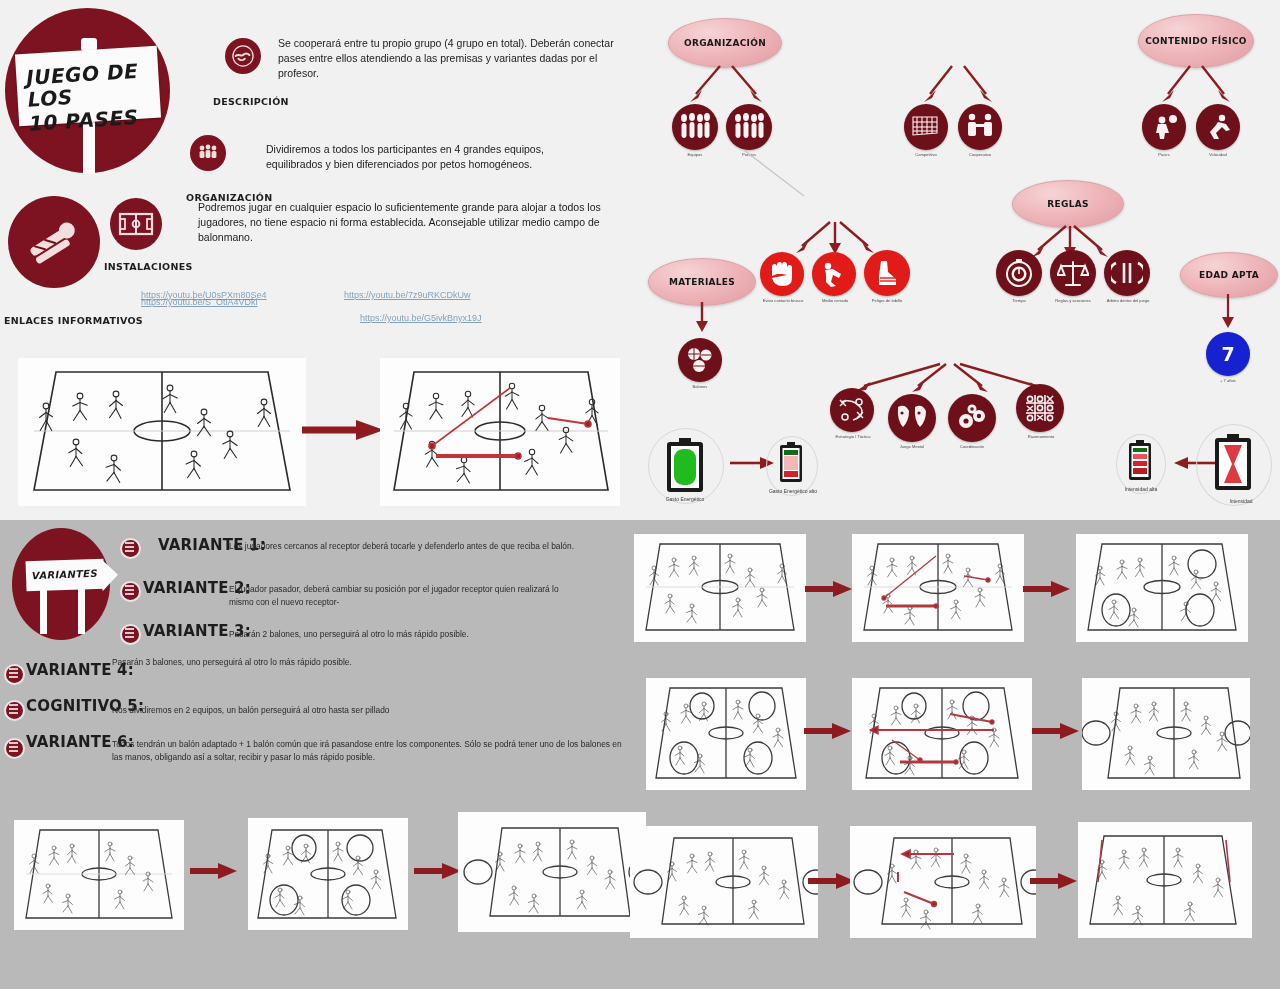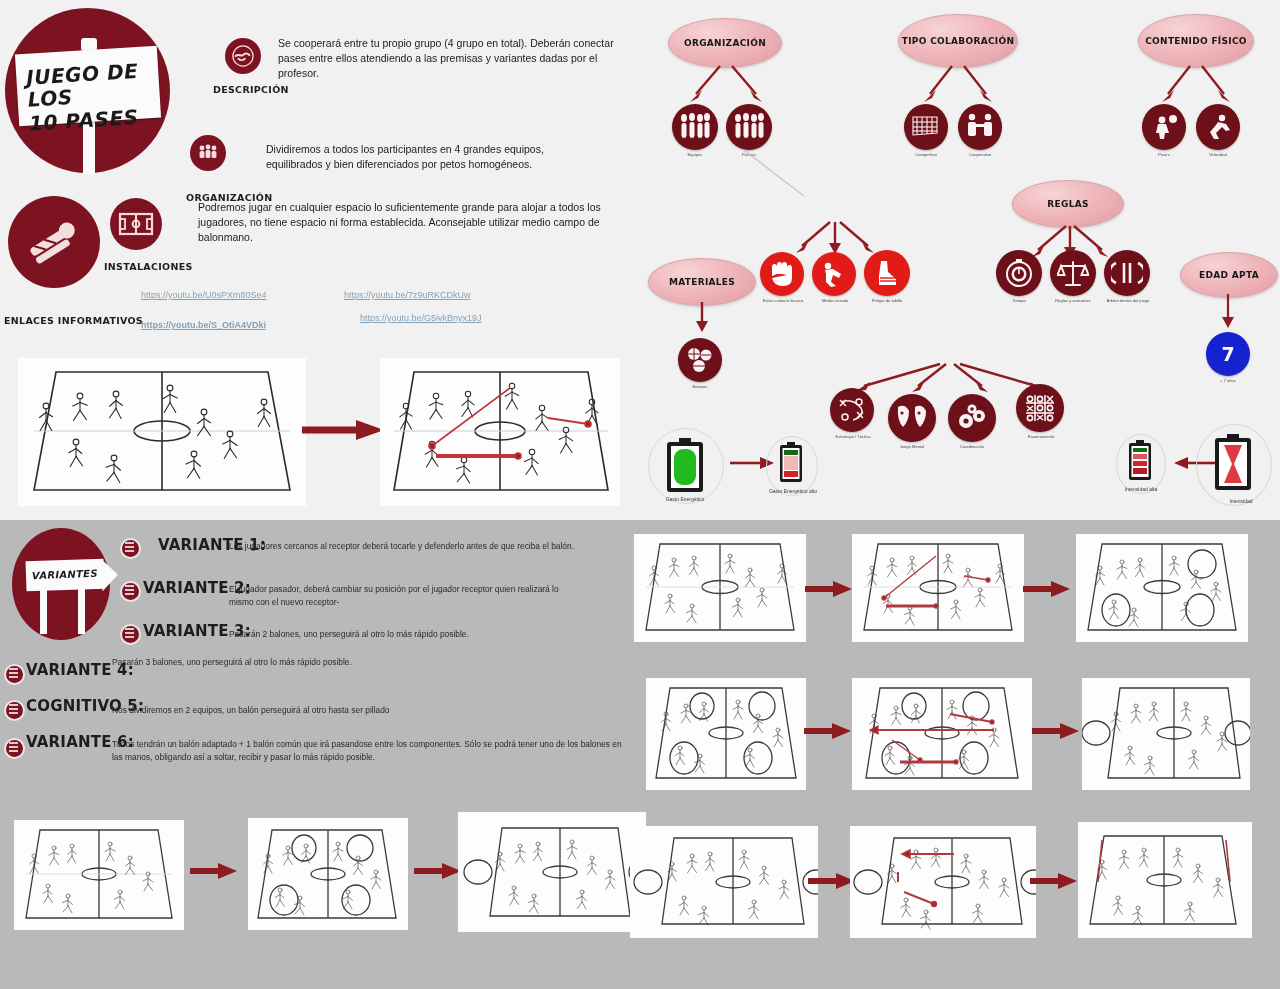--- a/index.html
+++ b/index.html
@@ -150,21 +150,21 @@
   </div>
 
   <div class="icon-circ" style="left:225px;top:38px;width:36px;height:36px;">
     <svg width="22" height="22" viewBox="0 0 24 24">
       <circle cx="12" cy="12" r="11" fill="none" stroke="#f3dede" stroke-width="1.4"></circle>
       <path d="M4 12c3-3 6 1 8-1s4-3 7 0" fill="none" stroke="#f3dede" stroke-width="2.2" stroke-linecap="round"></path>
       <path d="M7 15c2 2 5 2 7 0" fill="none" stroke="#f3dede" stroke-width="2" stroke-linecap="round"></path>
     </svg>
   </div>
   <div class="body-text" style="left:278px;top:36px;width:340px;">Se cooperará entre tu propio grupo (4 grupo en total). Deberán conectar pases entre ellos atendiendo a las premisas y variantes dadas por el profesor.</div>
-  <div class="sec-label" style="left:213px;top:84px;">DESCRIPCIÓN</div>
+  <div class="sec-label" style="left:213px;top:96px;">DESCRIPCIÓN</div>
 
   <div class="icon-circ" style="left:190px;top:135px;width:36px;height:36px;">
     <svg width="24" height="24" viewBox="0 0 24 24">
       <g fill="#f3dede">
         <circle cx="6" cy="7" r="2.4"></circle>
           <rect x="3.6" y="10" width="4.8" height="7" rx="1.6"></rect>
         <circle cx="12" cy="6" r="2.4"></circle>
           <rect x="9.6" y="9" width="4.8" height="8" rx="1.6"></rect>
         <circle cx="18" cy="7" r="2.4"></circle>
           <rect x="15.6" y="10" width="4.8" height="7" rx="1.6"></rect>
@@ -195,21 +195,21 @@
       </g>
       <g stroke="#6e1019" stroke-width="2" transform="rotate(-32 31 29)">
         <line x1="12" y1="22" x2="20" y2="31"></line>
         <line x1="24" y1="22" x2="32" y2="31"></line>
       </g>
     </svg>
   </div>
   <div class="sec-label" style="left:4px;top:315px;">ENLACES INFORMATIVOS</div>
   <a class="link" href="#" style="left:141px;top:290px;">https://youtu.be/U0sPXm80Se4</a>
   <a class="link" href="#" style="left:344px;top:290px;">https://youtu.be/7z9uRKCDkUw</a>
-  <a class="link" href="#" style="left:141px;top:320px;font-weight:bold;">https://youtu.be/S_OtiA4VDki</a>
+  <a class="link" href="#" style="left:141px;top:297px;">https://youtu.be/S_OtiA4VDki</a>
   <a class="link" href="#" style="left:344px;top:313px;padding-left:16px;">https://youtu.be/G5ivkBnyx19J</a>
 
   <div class="court" style="left:18px;top:358px;width:288px;height:148px;">
     <svg width="288" height="148" viewBox="0 0 288 148">
       <g stroke="#2b2b2b" stroke-width="1.6" fill="none">
         <path d="M38 14 L250 14 L272 132 L16 132 Z"></path>
         <line x1="144" y1="14" x2="144" y2="132"></line>
         <ellipse cx="144" cy="73" rx="28" ry="10"></ellipse>
       </g>
       <line x1="16" y1="73" x2="272" y2="73" stroke="#cfcfcf" stroke-width="1"></line>
@@ -474,23 +474,20 @@
           <rect x="11.5" y="10" width="5" height="16" rx="2.4"></rect>
           <ellipse cx="22" cy="6" rx="3" ry="4"></ellipse>
           <rect x="19.5" y="11" width="5" height="15" rx="2.4"></rect>
           <ellipse cx="29" cy="5" rx="3" ry="4"></ellipse>
           <rect x="26.5" y="10" width="5" height="16" rx="2.4"></rect>
         </g>
       </svg>
   </div>
   <div class="node-cap" style="left:724px;top:152px;width:50px;">Parejas</div>
 
-  <div class="bubble" style="left:898px;top:14px;width:118px;height:52px;">
-    <span>TIPO COLABORACIÓN</span>
-  </div>
   <div class="mm-arrow" style="left:908px;top:64px;">
     <svg width="100" height="44" viewBox="0 0 100 44">
       <line x1="44" y1="2" x2="22" y2="30" stroke="#8d1b20" stroke-width="2.4"></line>
       <polygon points="16,38 28,26 24,34" fill="#8d1b20"></polygon>
       <line x1="56" y1="2" x2="78" y2="30" stroke="#8d1b20" stroke-width="2.4"></line>
       <polygon points="84,38 72,26 76,34" fill="#8d1b20"></polygon>
     </svg>
   </div>
   <div class="node" style="left:904px;top:104px;width:44px;height:46px;">
     <svg width="30" height="28" viewBox="0 0 30 28">

